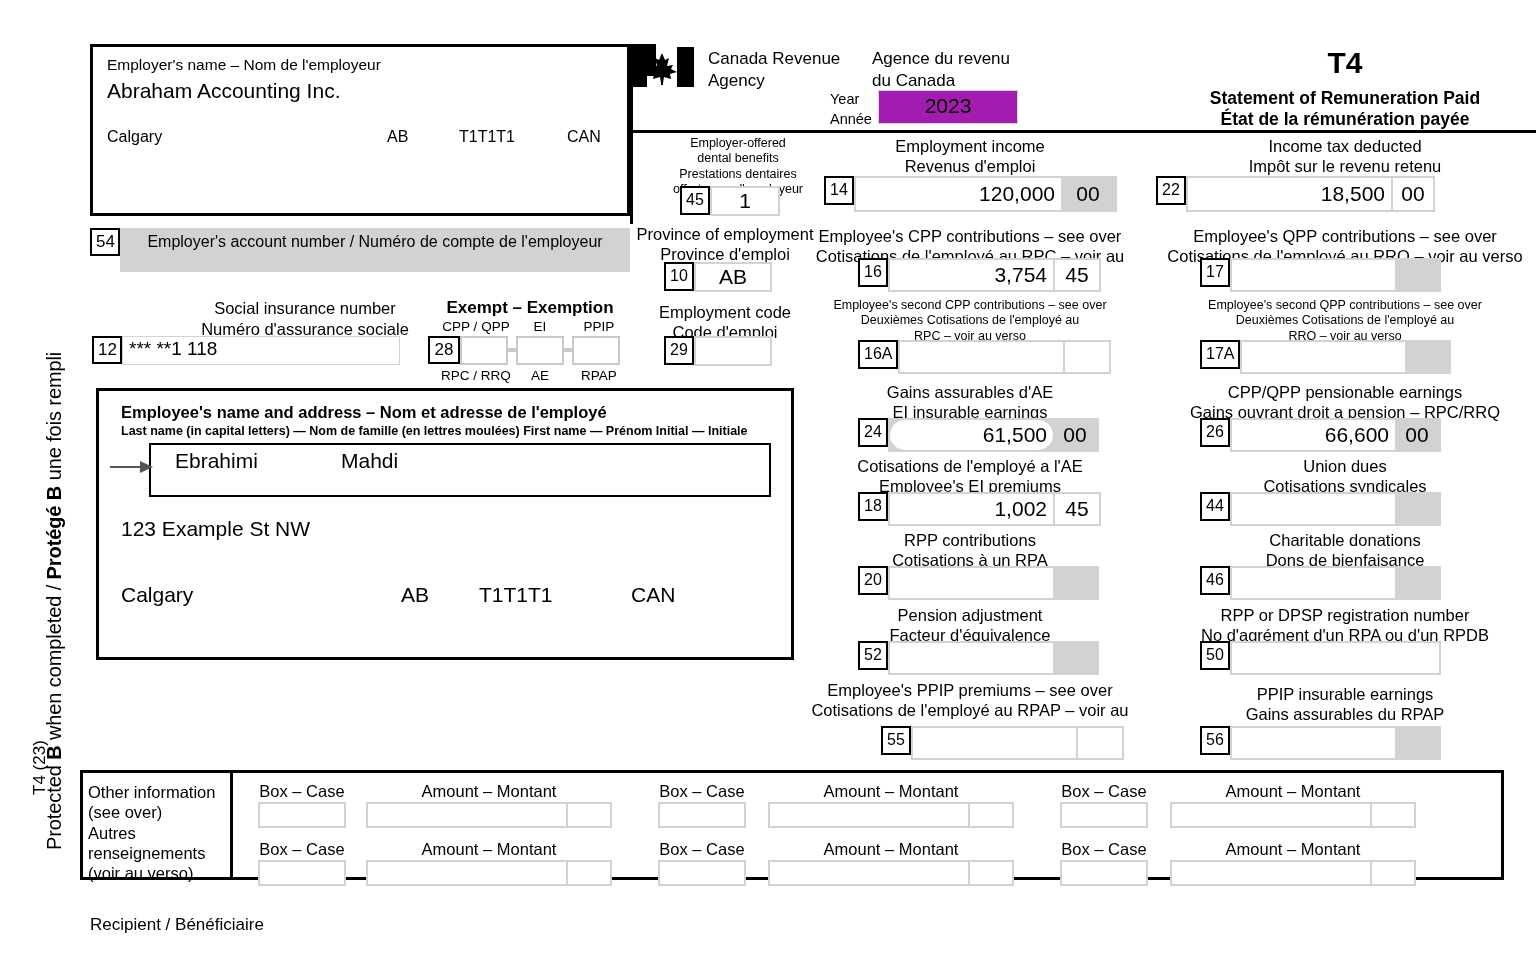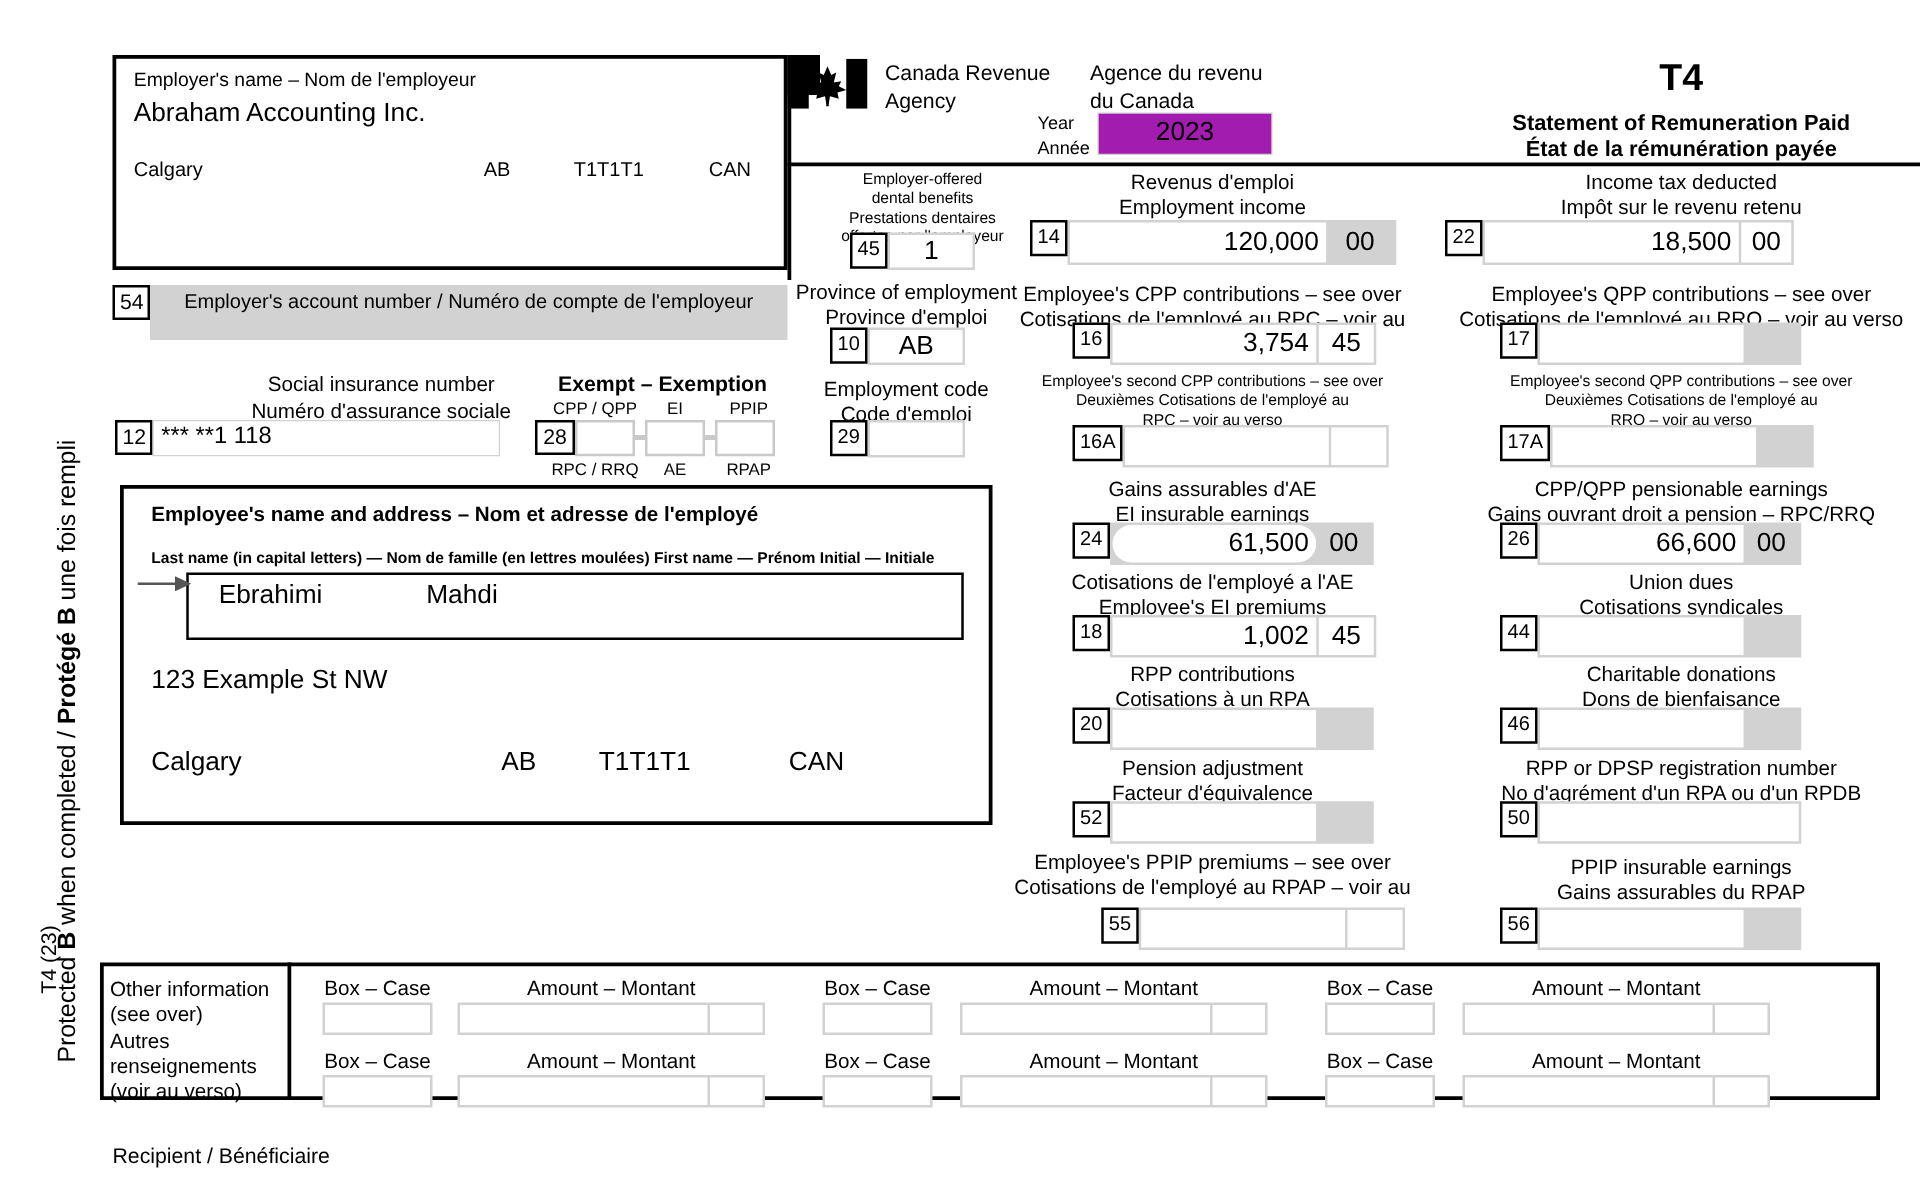--- a/index.html
+++ b/index.html
@@ -96,21 +96,21 @@
   .ex-link{ position:absolute; top:348px; height:4px; background:#c9c9c9; }
   #ex-l1{ left:508px; width:8px; }
   #ex-l2{ left:564px; width:8px; }
 
   
   #employee-box{
     left:96px; top:388px; width:698px; height:272px;
     border:3px solid #000; background:#fff; padding:12px 22px 0;
   }
   #emp-title{ font-size:16.5px; font-weight:bold; }
-  #emp-sub{ font-size:12.5px; font-weight:bold; margin-top:17px; }
+  #emp-sub{ font-size:12.5px; font-weight:bold; margin-top:2px; }
   #emp-name-field{
     margin-top:5px; margin-left:28px; width:622px; height:54px;
     border:2px solid #000; background:#fff;
     display:flex; align-items:flex-start; padding-top:4px;
   }
   #emp-name-field .n1{ width:190px; padding-left:24px; font-size:21px; }
   #emp-name-field .n2{ width:180px; font-size:21px; }
   #emp-arrow{ position:absolute; left:110px; top:460px; width:44px; height:14px; }
   #emp-street{ margin-top:20px; font-size:21px; }
   #emp-cityline{ margin-top:42px; display:flex; font-size:21px; }
@@ -311,22 +311,22 @@
   <div>Code d'emploi</div>
 </div>
 <div class="mrow" style="left:664px; top:336px;">
   <div class="bn">29</div>
   <div class="mwrap">
     <div class="plain" style="width:74px; height:26px;"></div>
   </div>
 </div>
 
 <div class="cap s16" style="left:800px; top:136px; width:340px;">
+  <div>Employment income</div>
   <div>Revenus d'emploi</div>
-  <div>Employment income</div>
 </div>
 <div class="mrow" style="left:824px; top:176px;">
   <div class="bn">14</div>
   <div class="mwrap">
     <div class="dollars" style="width:205px; height:32px;">120,000</div>
     <div class="cents gray" style="width:54px;">00</div>
   </div>
 </div>
 
 <div class="cap s16" style="left:800px; top:226px; width:340px;">

